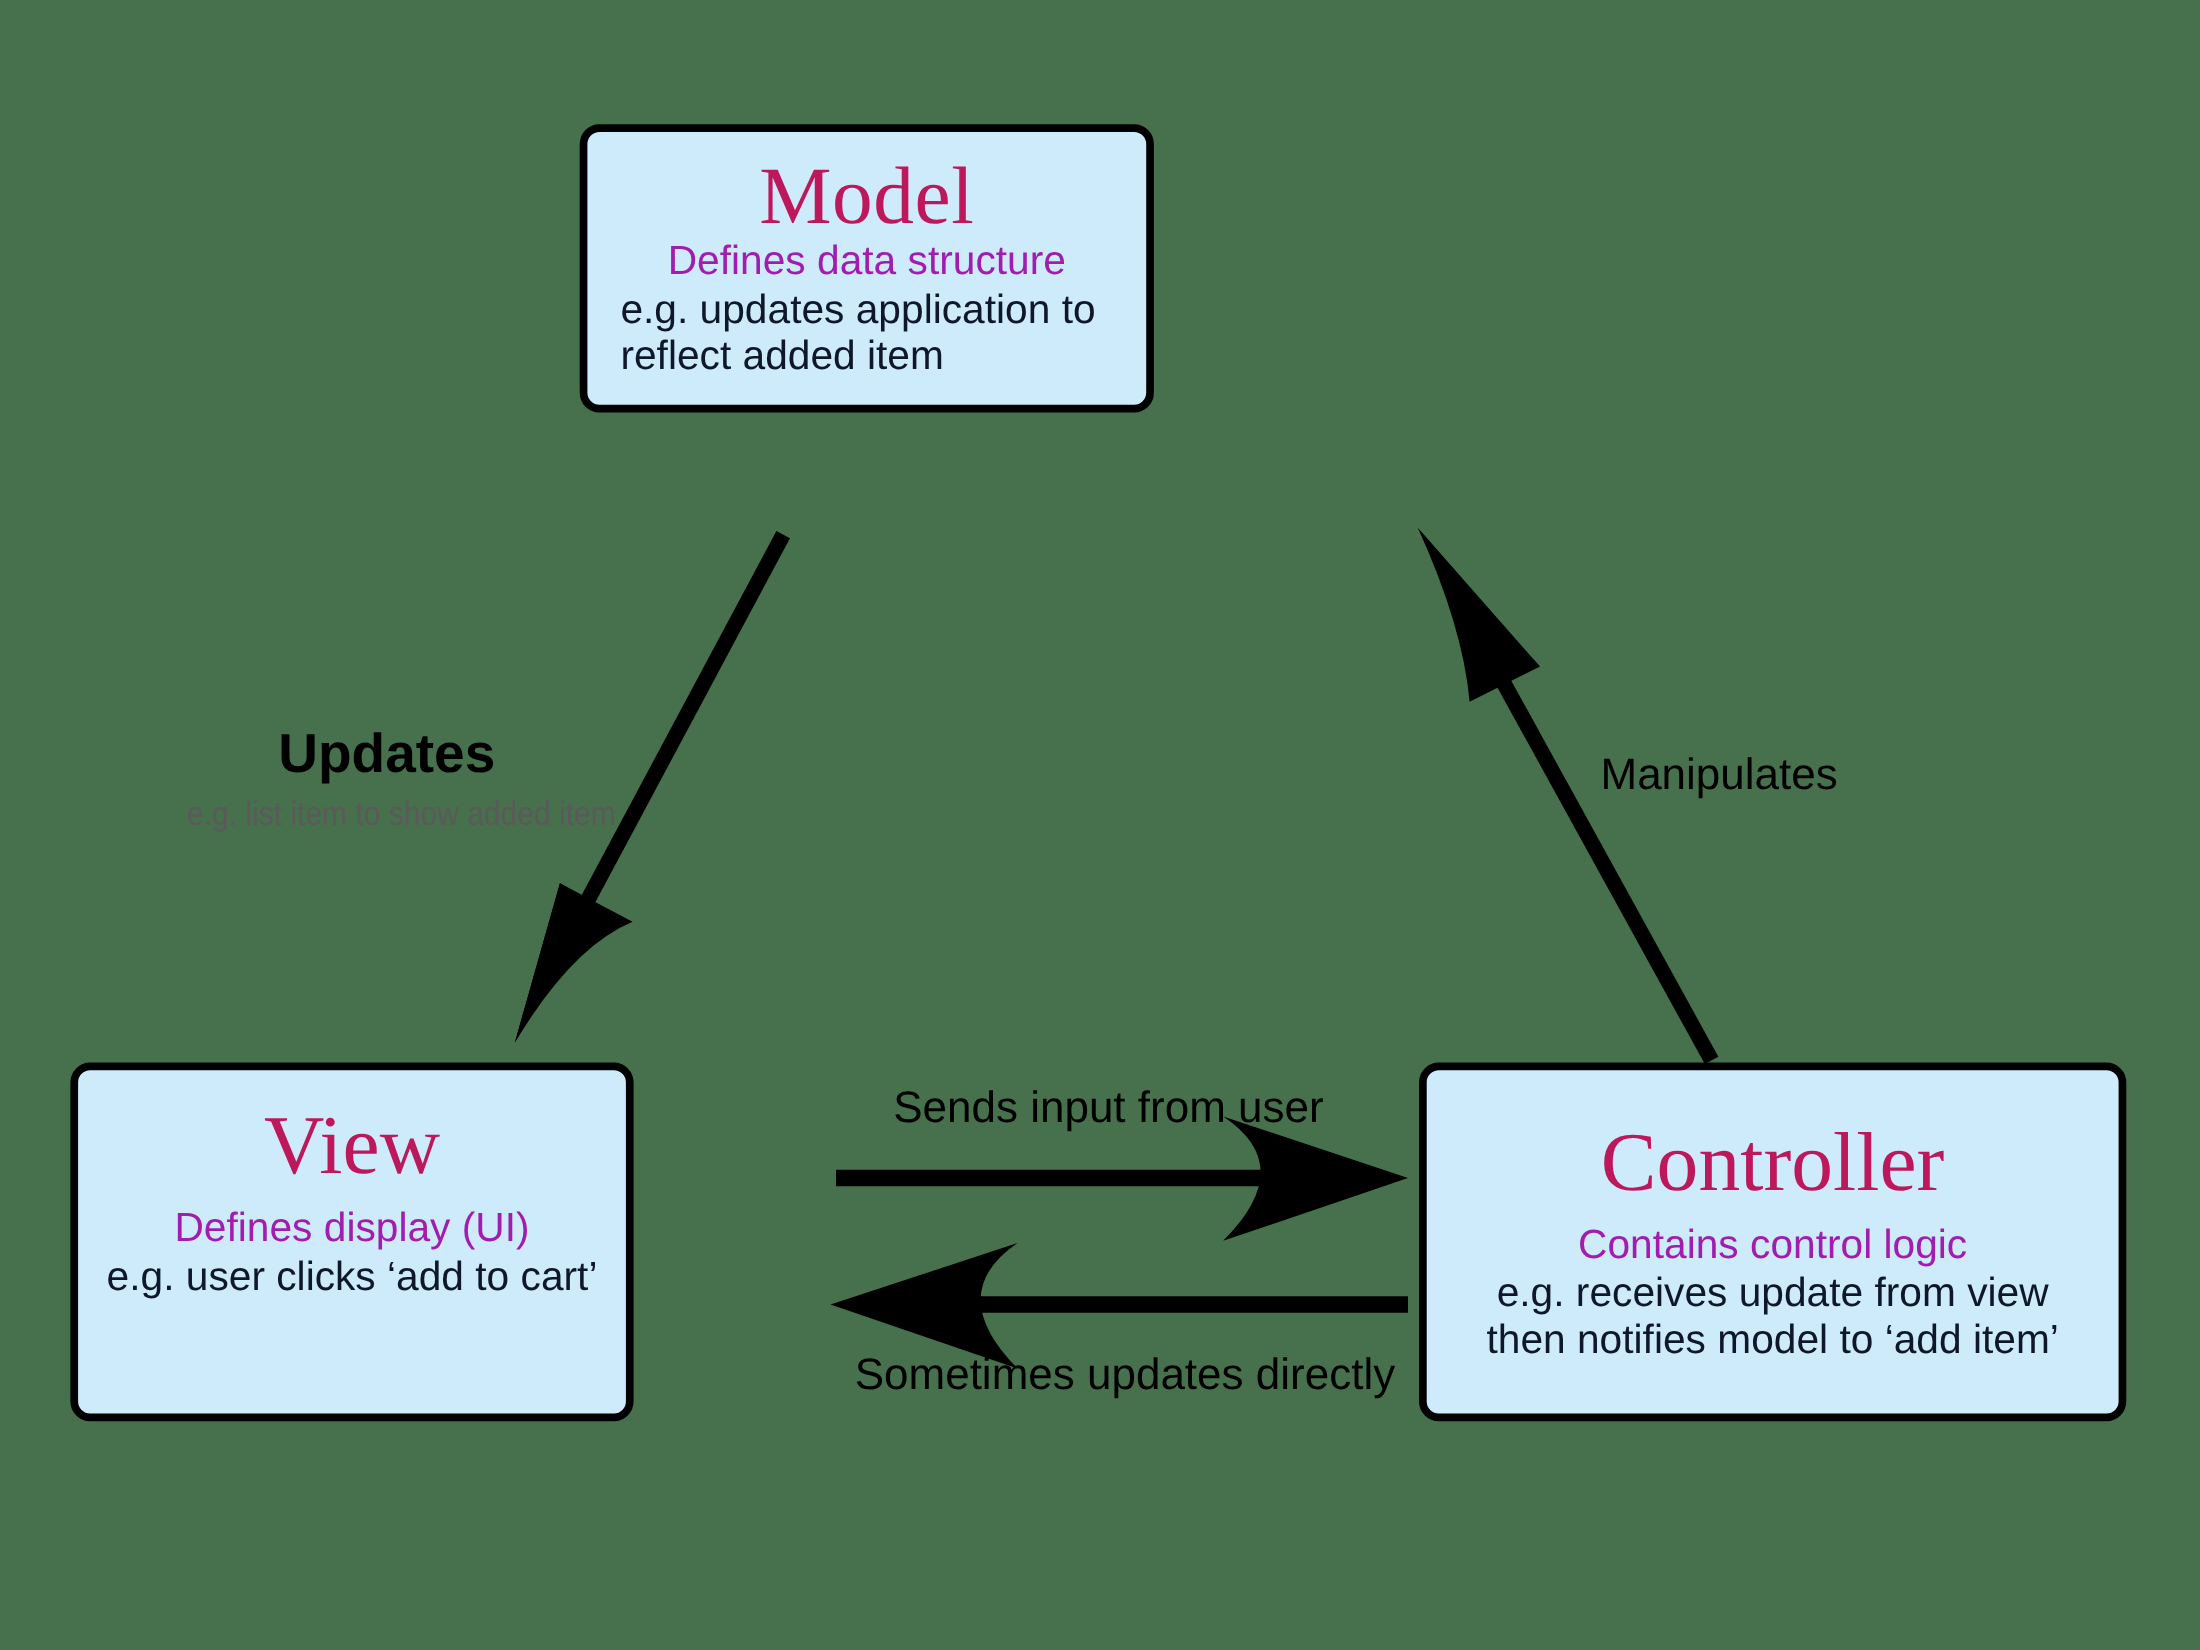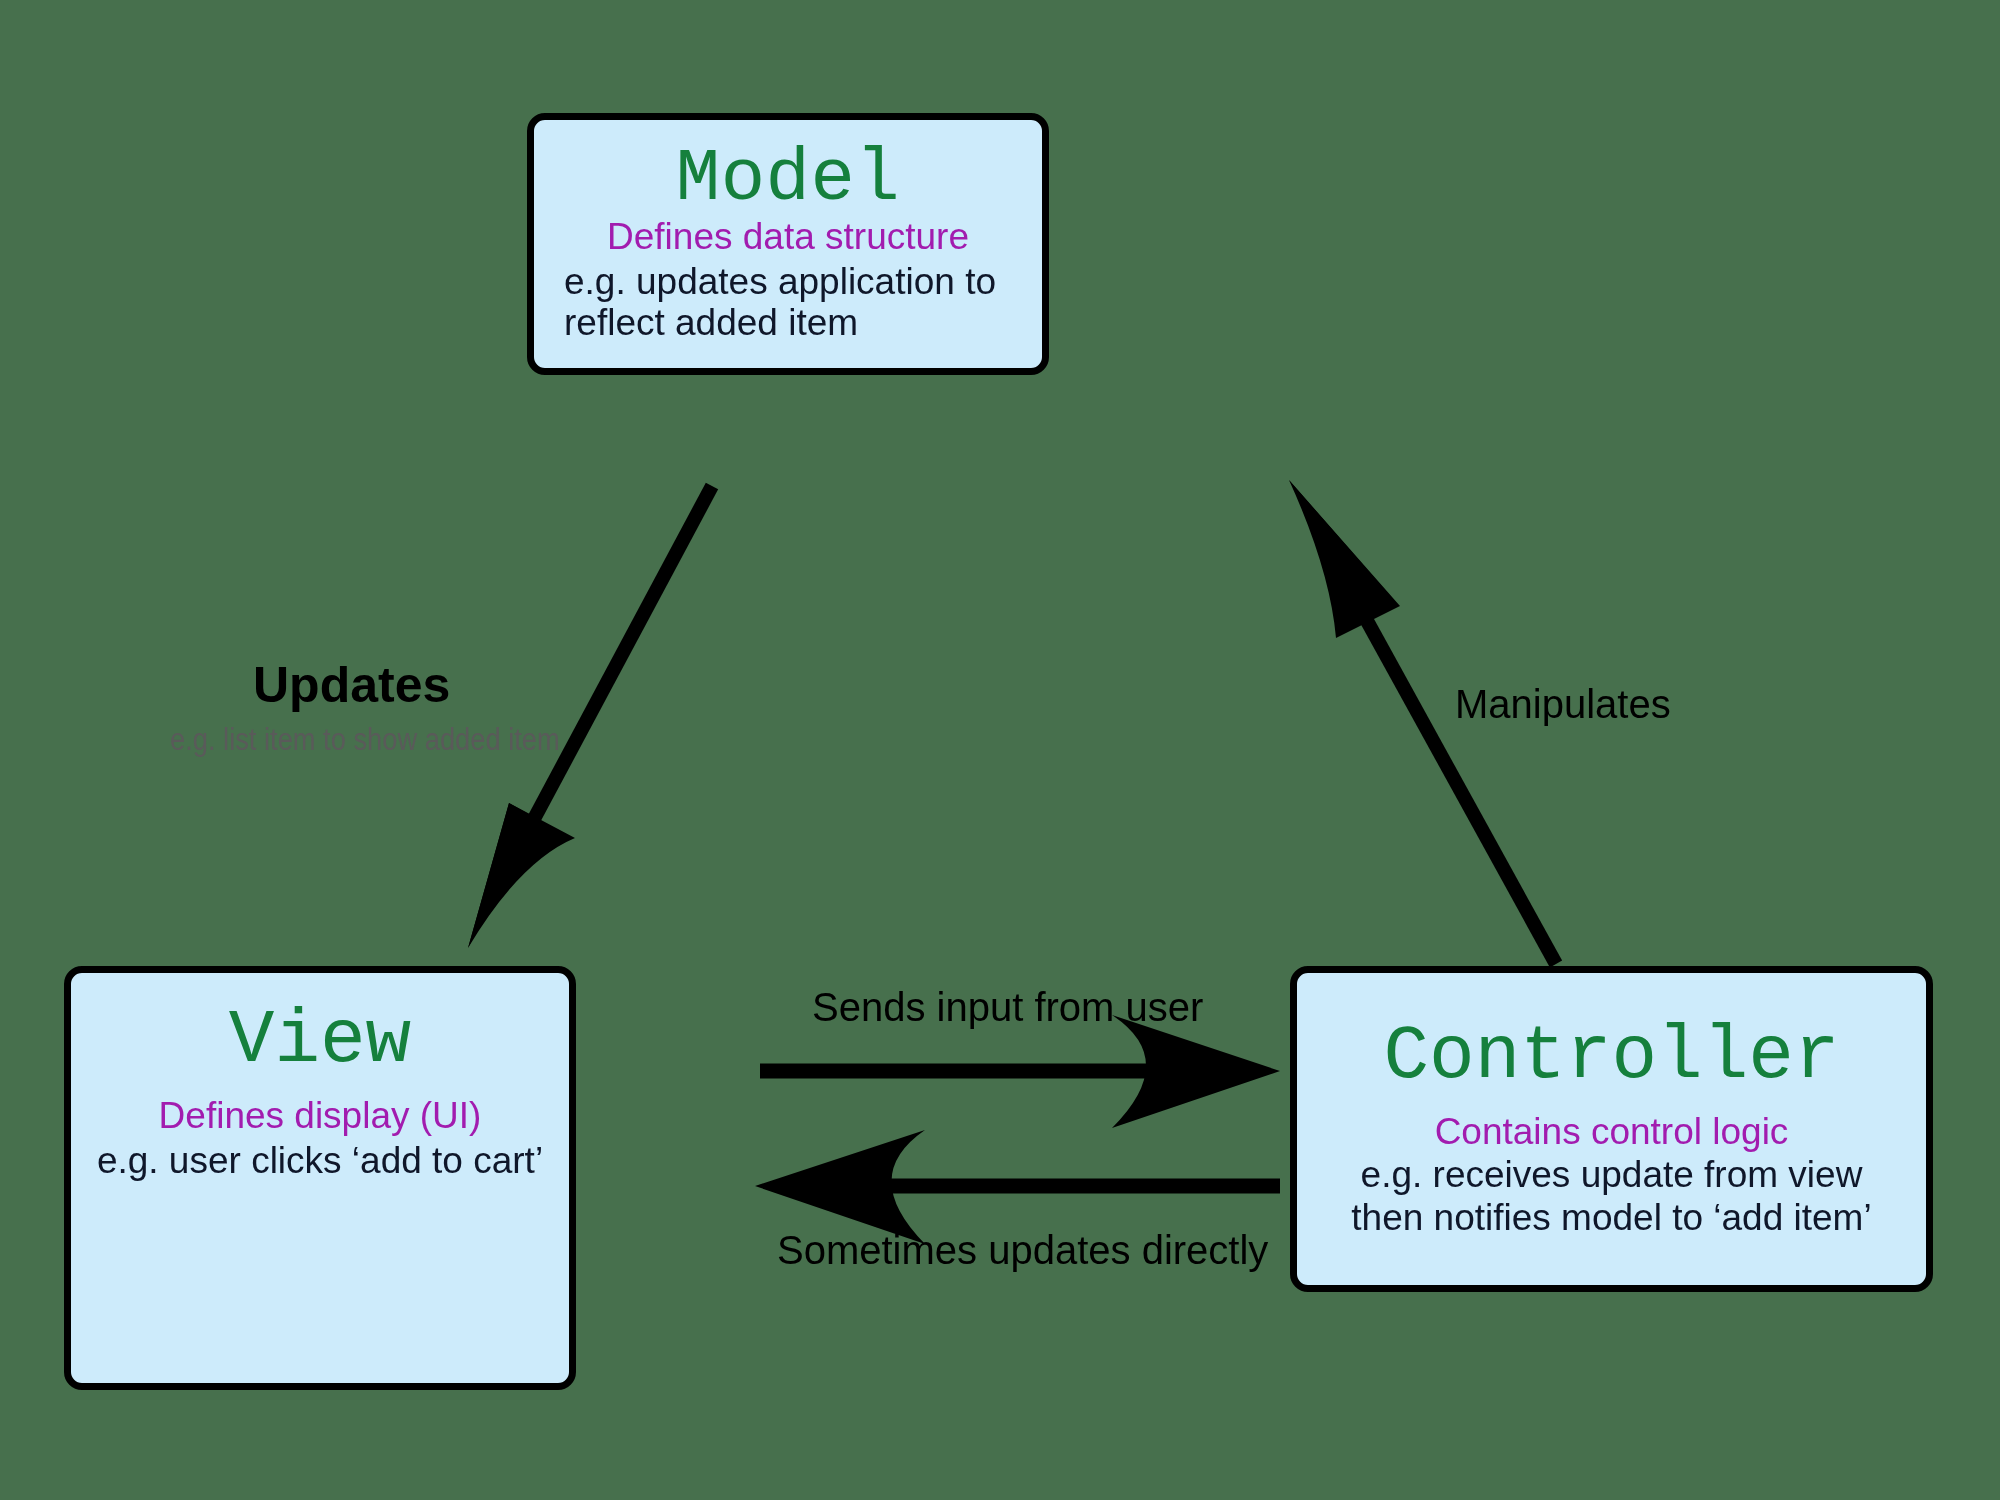--- a/index.html
+++ b/index.html
@@ -21,22 +21,22 @@
     border: 7px solid #000000;
     border-radius: 18px;
     box-sizing: border-box;
     display: flex;
     flex-direction: column;
     align-items: center;
     justify-content: flex-start;
     text-align: center;
   }
   .node-title {
-    font-family: Liberation Mono, monospace;
-    color: #15803d;
+    font-family: Liberation Serif, serif;
+    color: #be185d;
     line-height: 1.0;
     white-space: nowrap;
   }
   .node-sub {
     font-family: "Liberation Sans", sans-serif;
     color: #a21caf;
     line-height: 1.05;
     white-space: nowrap;
     text-align: right;
   }
@@ -53,21 +53,21 @@
   }
   #model-node .node-title { font-size: 74px; letter-spacing: 0.5px; }
   #model-node .node-sub { font-size: 37px; margin-top: 2px; }
   #model-node .node-eg {
     font-size: 37px; margin-top: 4px; width: 480px;
     text-align: left; padding-left: 16px; box-sizing: border-box;
   }
 
   
   #view-node {
-    left: 64px; top: 966px; width: 512px; height: 424px;
+    left: 64px; top: 966px; width: 512px; height: 326px;
     padding-top: 30px;
   }
   #view-node .node-title { font-size: 76px; }
   #view-node .node-sub { font-size: 37px; margin-top: 18px; }
   #view-node .node-eg { font-size: 37px; margin-top: 4px; white-space: nowrap; }
 
   
   #controller-node {
     left: 1290px; top: 966px; width: 643px; height: 326px;
     padding-top: 46px;

